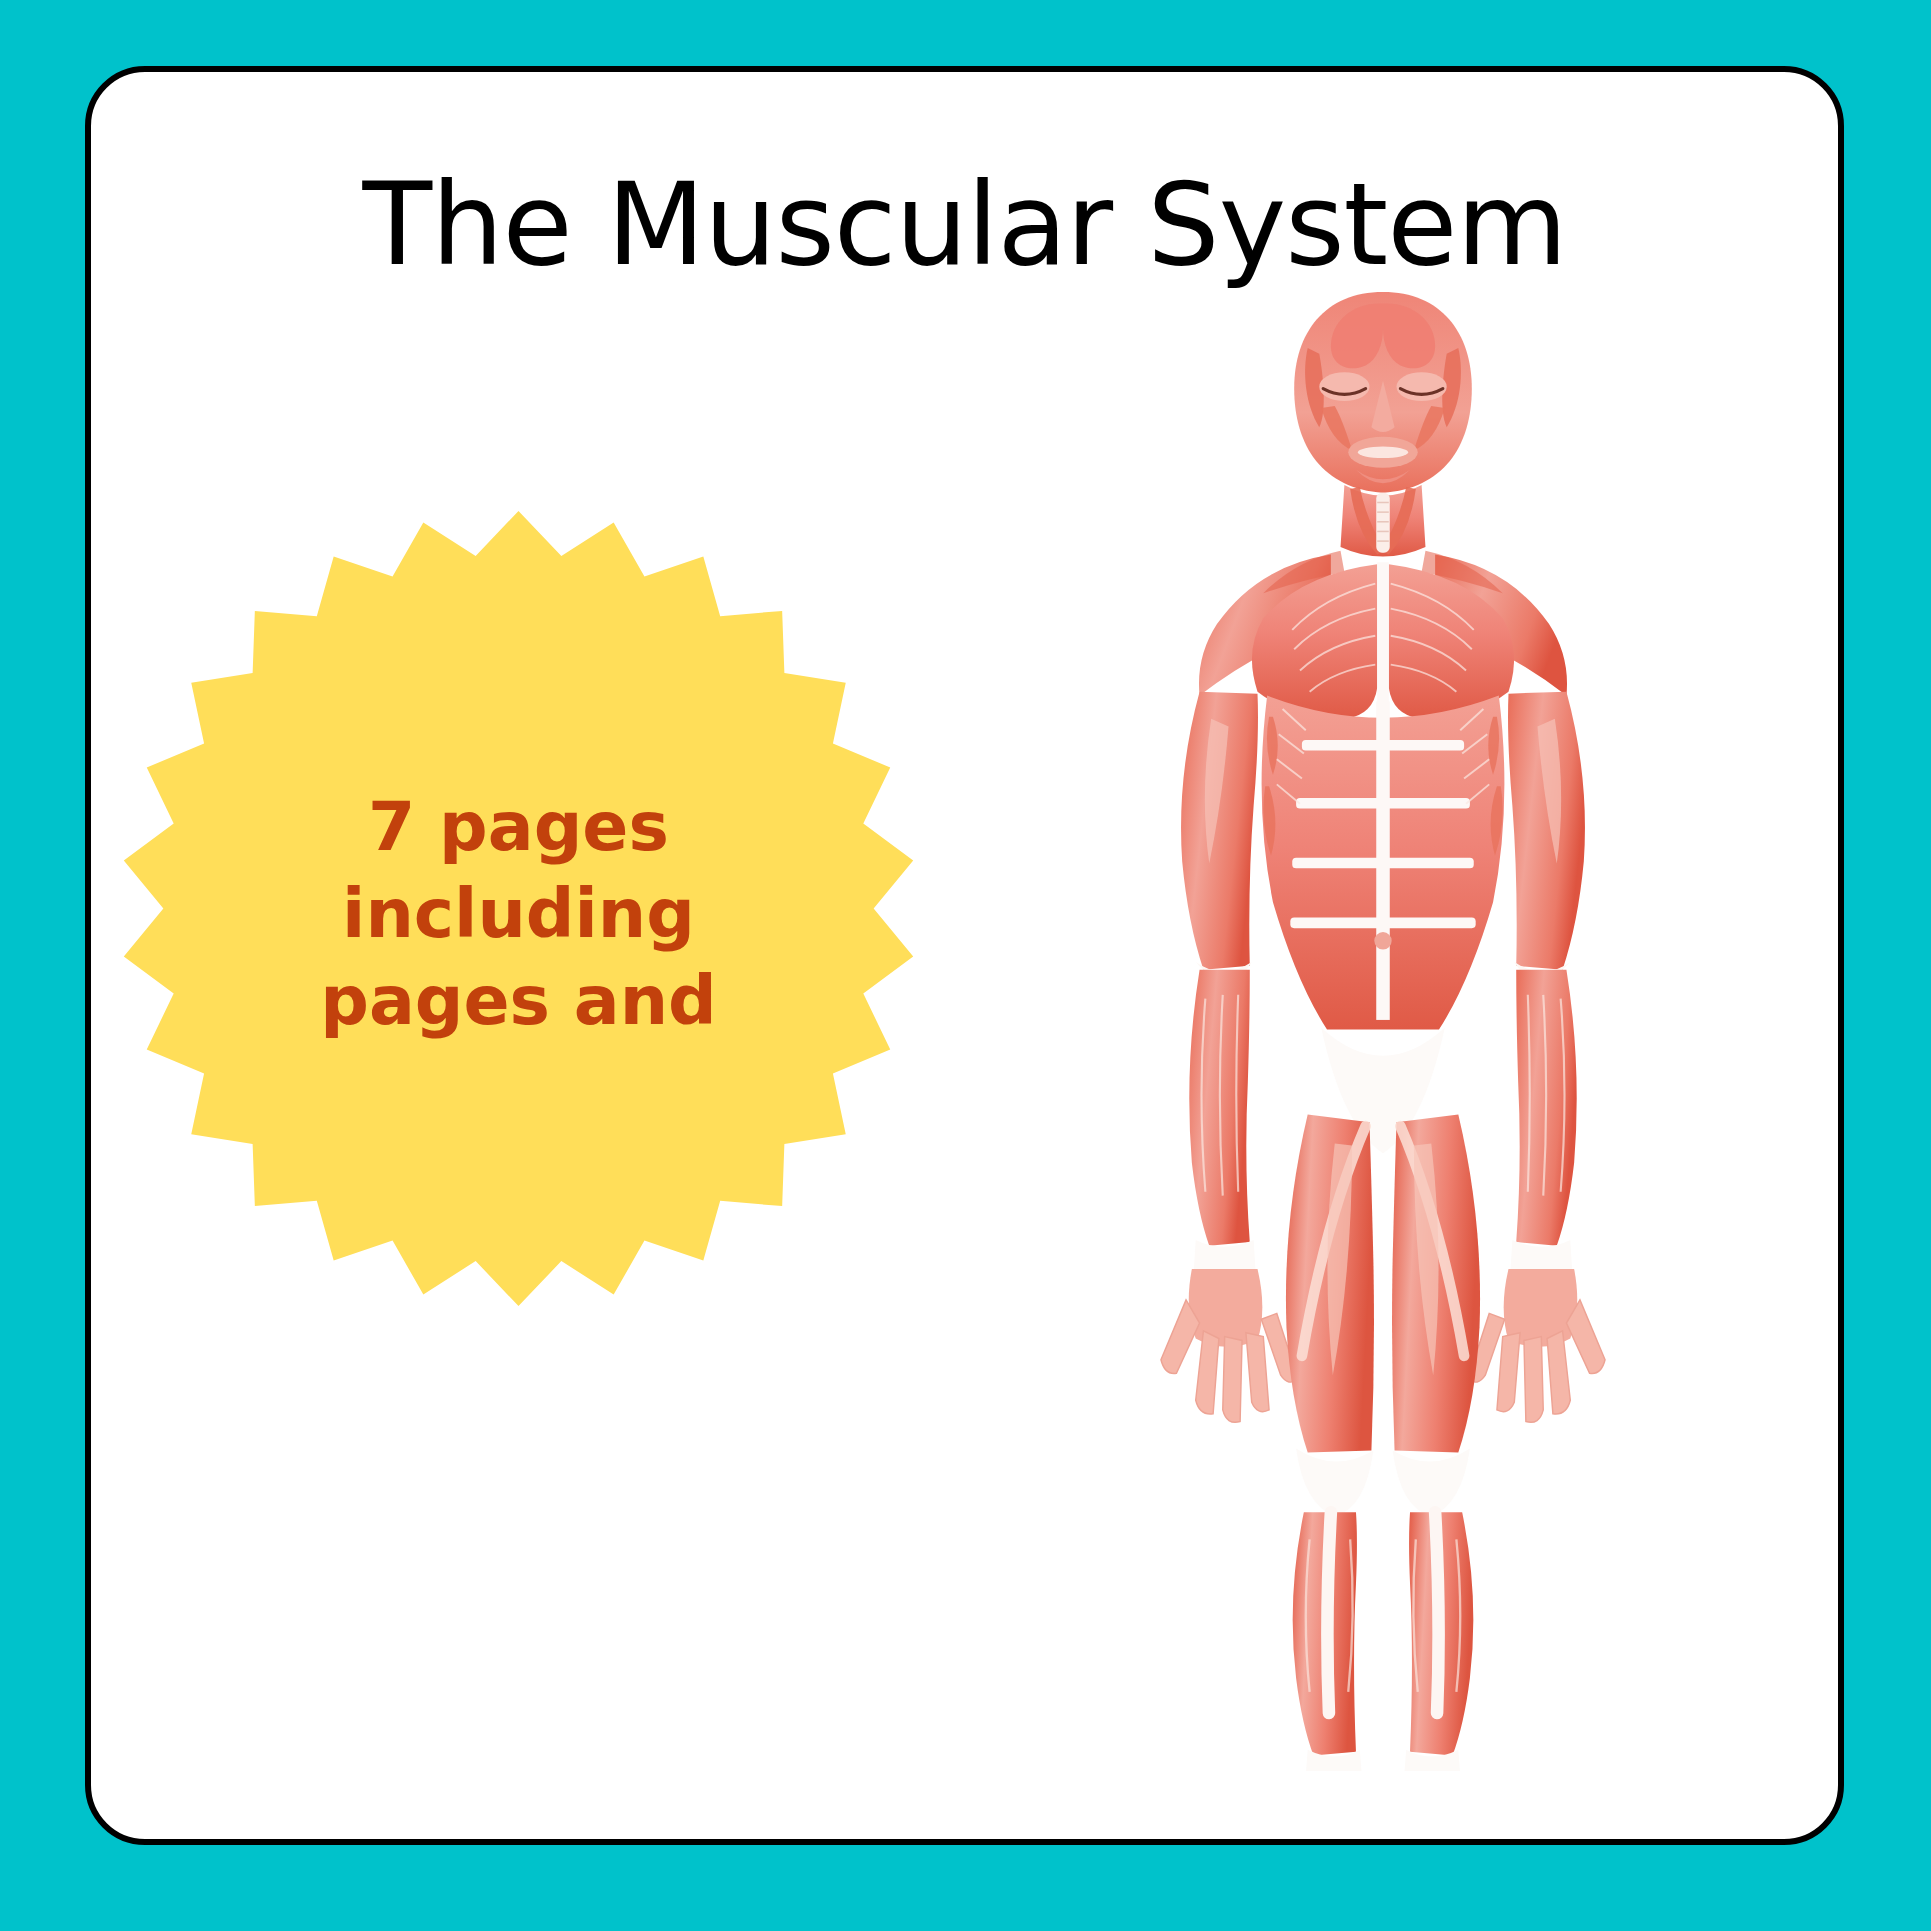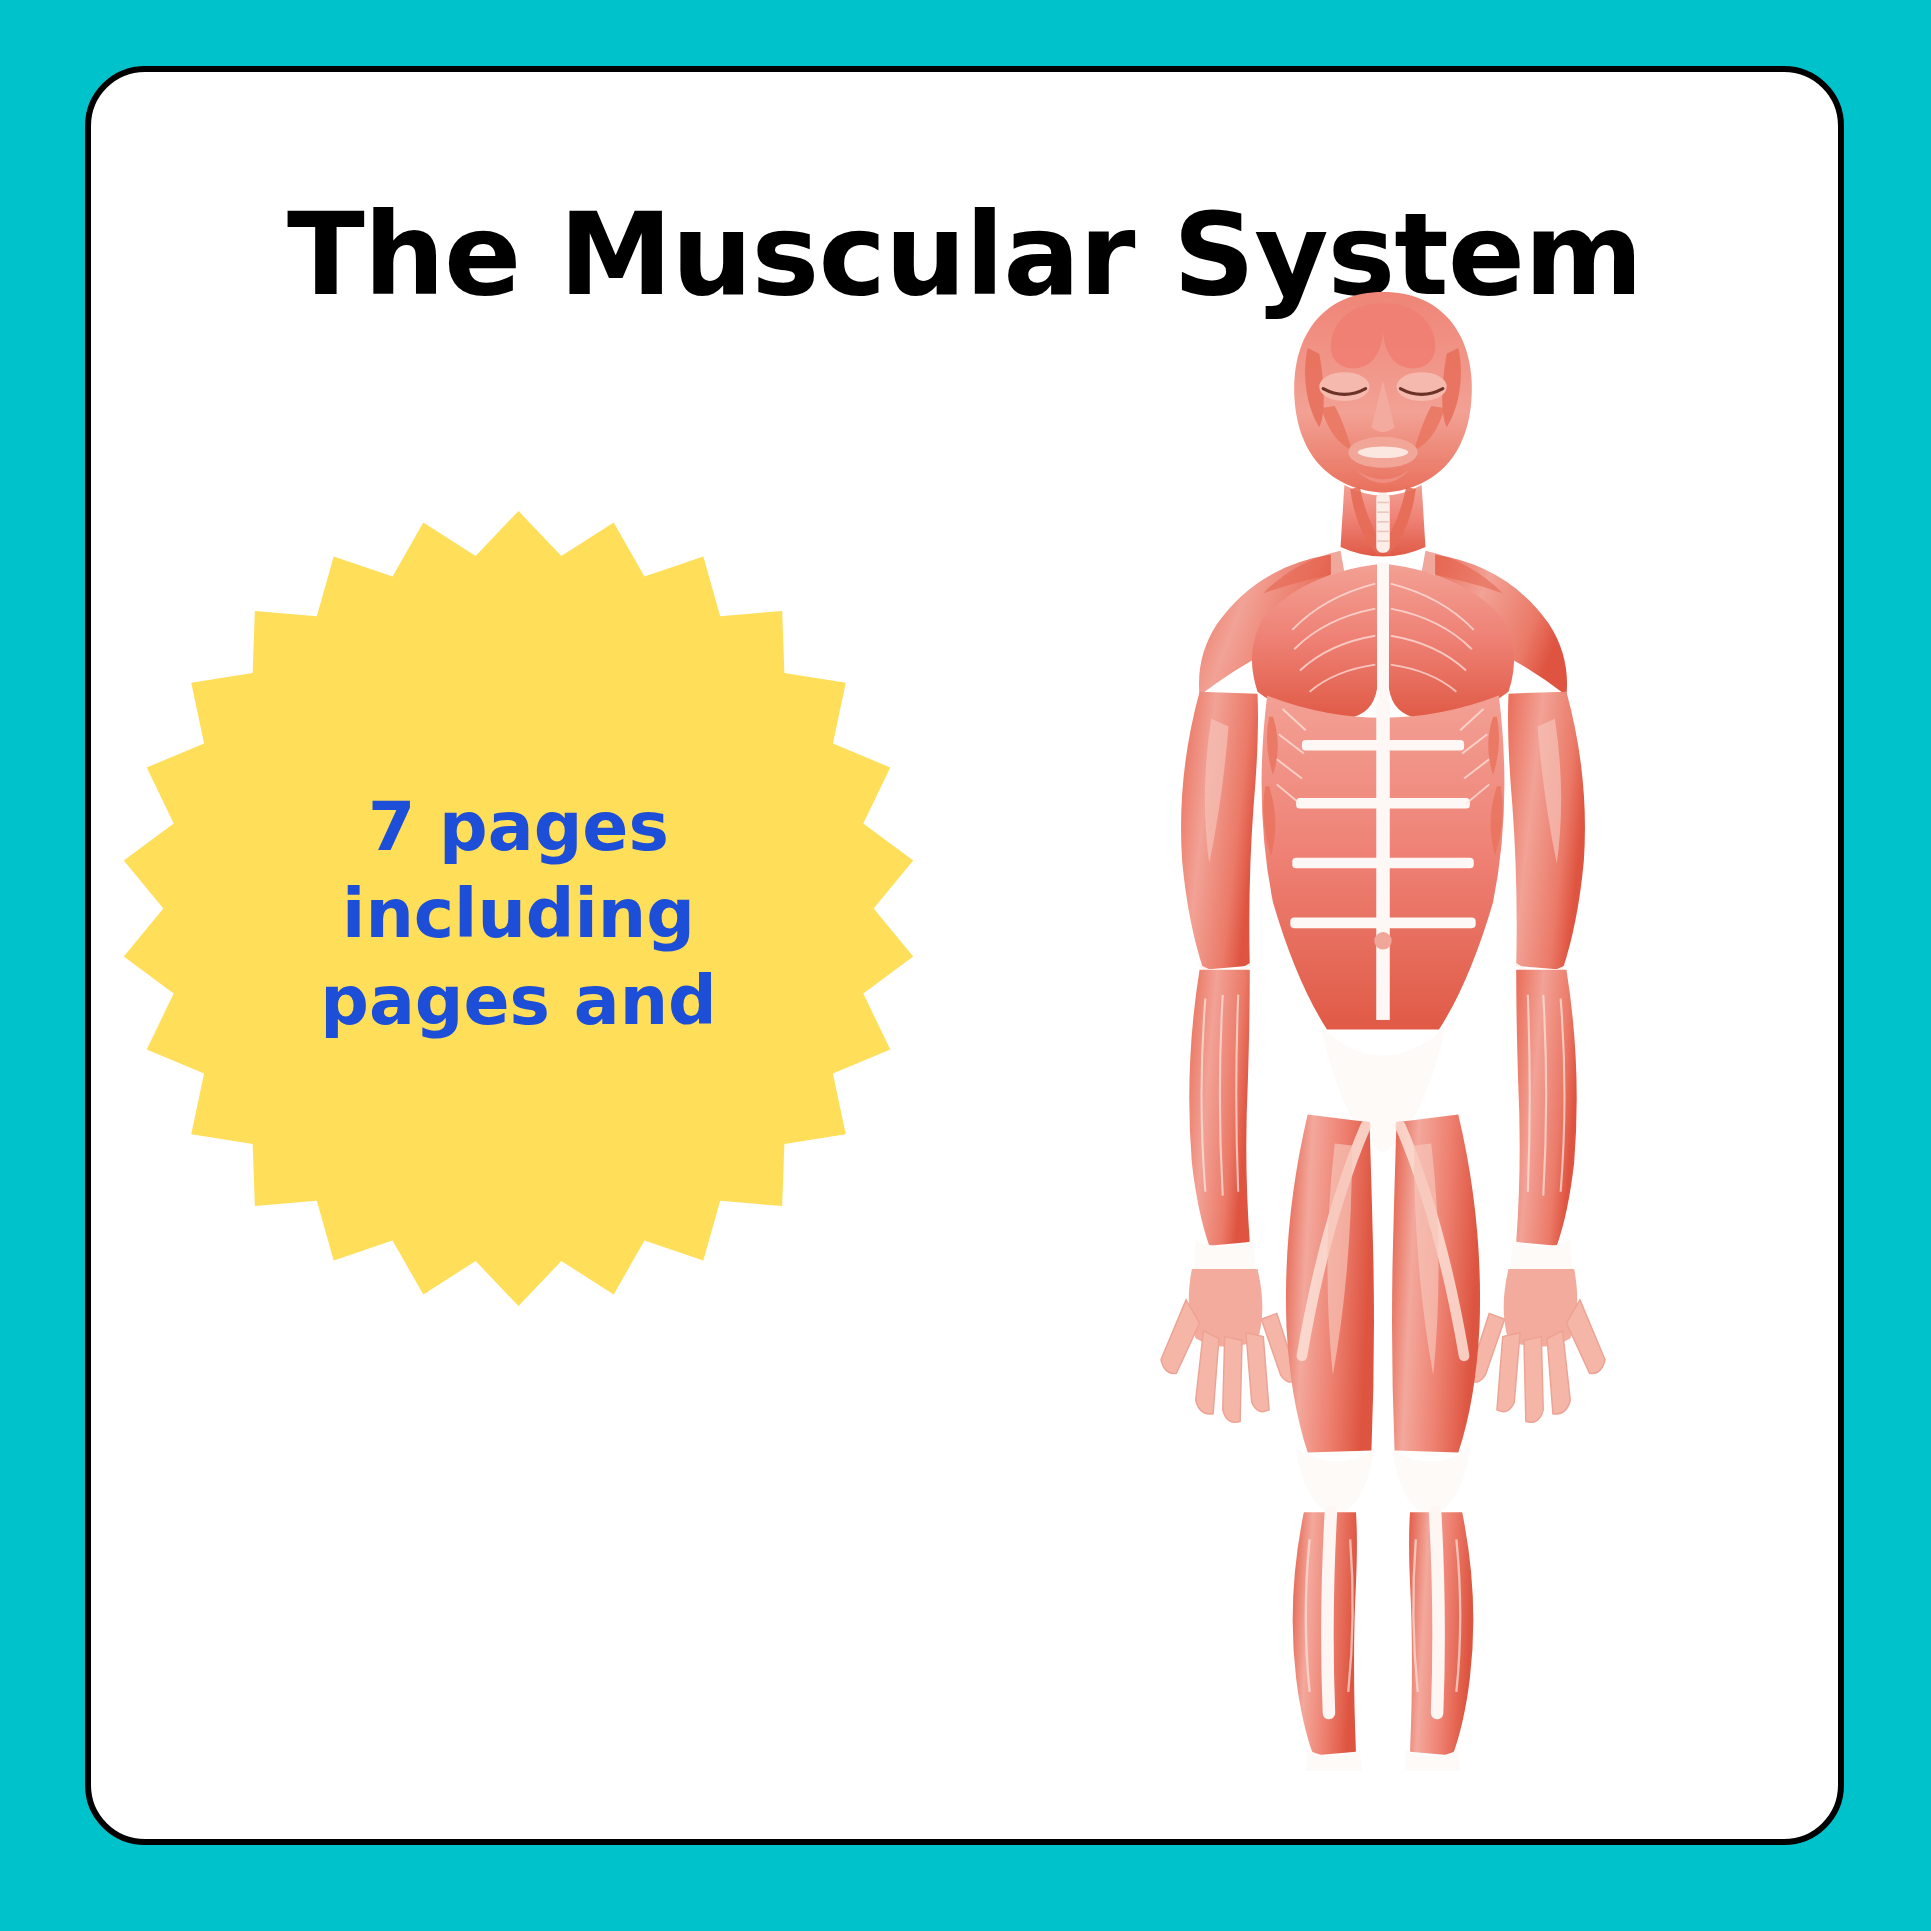--- a/index.html
+++ b/index.html
@@ -36,28 +36,27 @@
   }
 
   
   #title {
     position: absolute;
     left: 0;
     top: 93px;
     width: 100%;
     text-align: center;
     font-family: "DejaVu Sans", sans-serif;
-    font-weight: 700;
+    font-weight: 400;
     font-size: 114px;
     line-height: 1.05;
     letter-spacing: -1px;
     color: #000000;
     white-space: nowrap;
     user-select: none;
-    margin-top: 30px;
   }
 
   
   #badge-wrap {
     position: absolute;
     left: 27px;
     top: 436px;
     width: 801px;
     height: 801px;
   }
@@ -105,21 +104,21 @@
 
   <div id="card" style="background: rgb(255, 255, 255); border-color: rgb(0, 0, 0);">
 
     <div id="title">The Muscular System</div>
 
     <div id="badge-wrap">
       <svg id="badge-star" viewBox="0 0 830 830" preserveAspectRatio="none">
         <polygon id="star-poly" fill="#ffde59" points="415.0,3.0 459.4,49.7 513.6,15.0 545.5,70.9 606.5,50.2 624.0,112.1 688.2,106.6 690.5,171.0 754.1,181.0 740.8,244.0 800.2,268.9 772.3,326.9 824.0,365.3 783.0,415.0 824.0,464.7 772.3,503.1 800.2,561.1 740.8,586.0 754.1,649.0 690.5,659.0 688.2,723.4 624.0,717.9 606.5,779.8 545.5,759.1 513.6,815.0 459.4,780.3 415.0,827.0 370.6,780.3 316.4,815.0 284.5,759.1 223.5,779.8 206.0,717.9 141.8,723.4 139.5,659.0 75.9,649.0 89.2,586.0 29.8,561.1 57.7,503.1 6.0,464.7 47.0,415.0 6.0,365.3 57.7,326.9 29.8,268.9 89.2,244.0 75.9,181.0 139.5,171.0 141.8,106.6 206.0,112.1 223.5,50.2 284.5,70.9 316.4,15.0 370.6,49.7"></polygon>
       </svg>
 
-      <div id="badge-text" style="color: #1d4ed8;">
+      <div id="badge-text" style="color: #c2410c;">
         <span class="ln">7 pages</span>
         <span class="ln">including</span>
         <span class="ln">pages and</span>
       </div>
     </div>
 
     <div id="figure-wrap">
       <svg id="figure-svg" viewBox="0 0 580 1560">
         <defs>
           <linearGradient id="mGrad" x1="0" y1="0" x2="1" y2="0">

